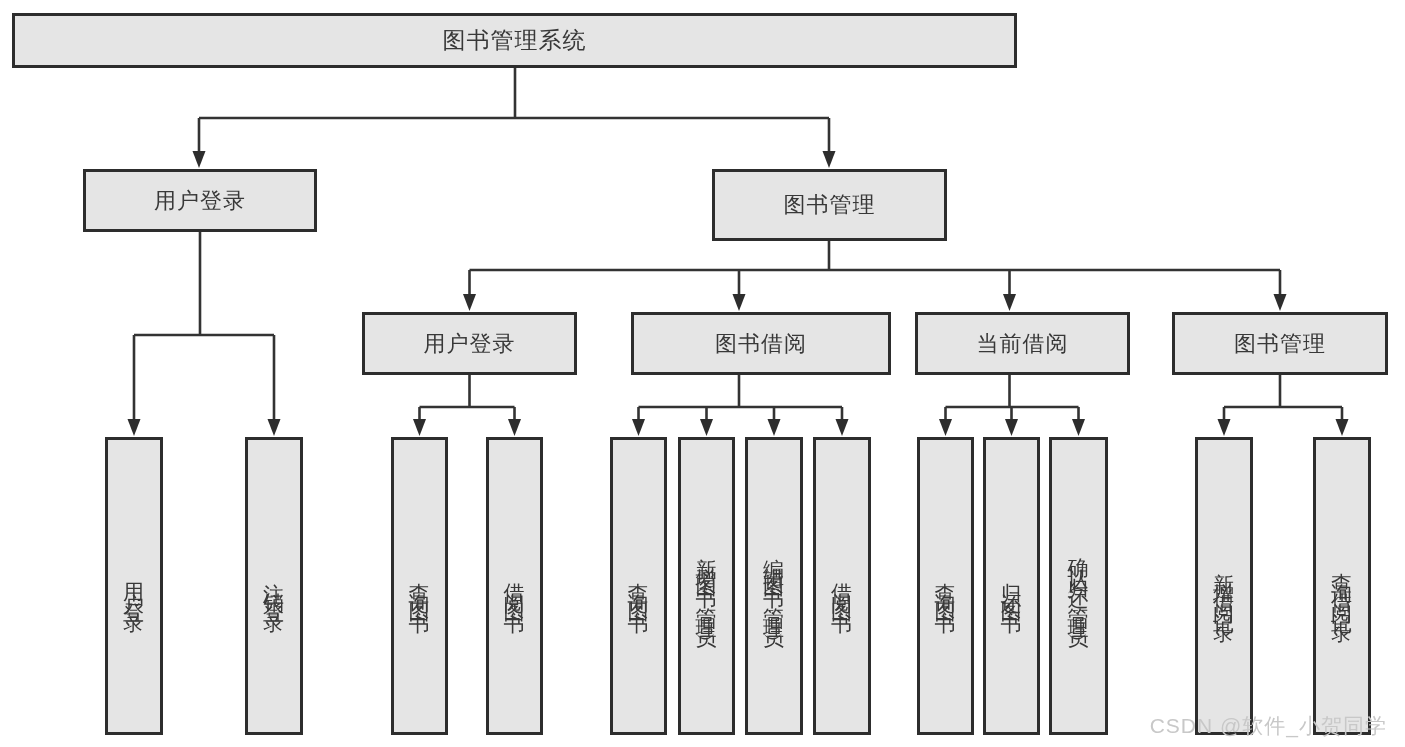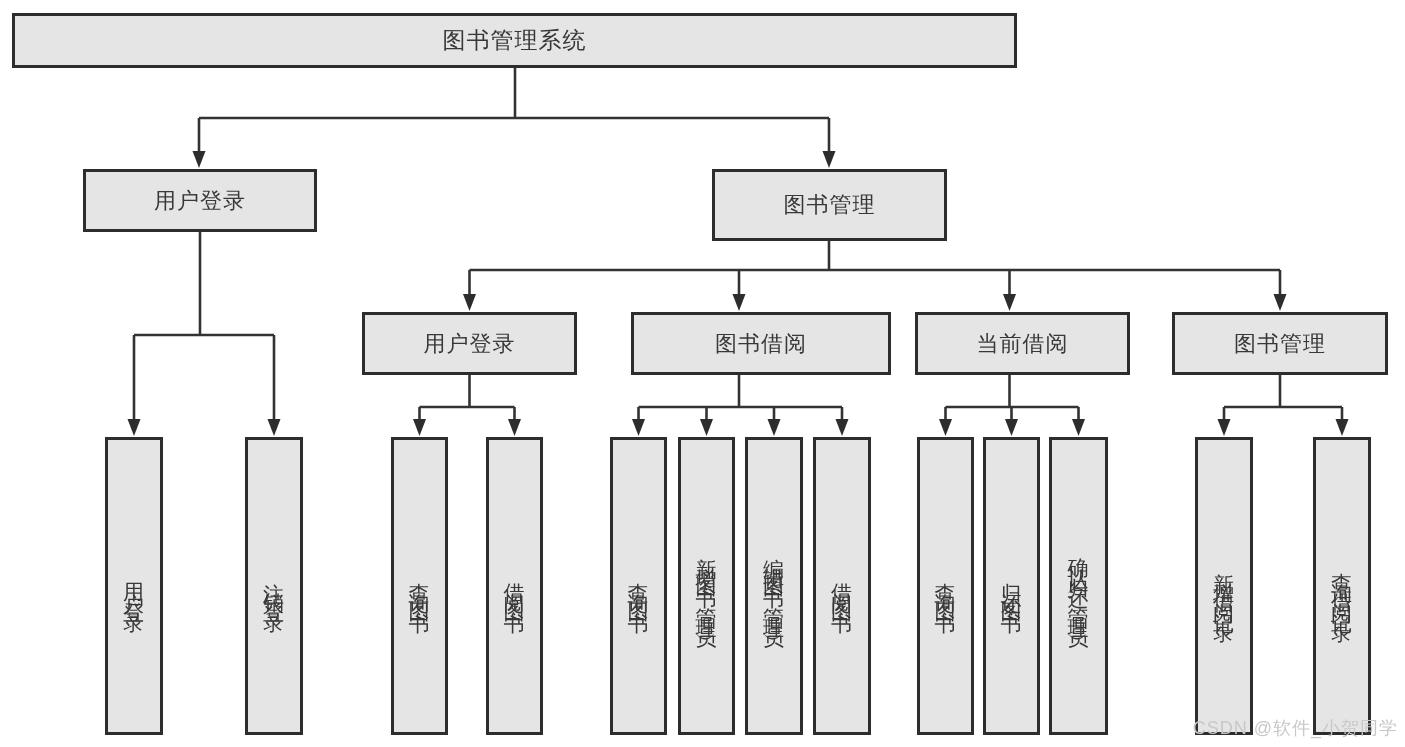--- a/index.html
+++ b/index.html
@@ -34,23 +34,23 @@
   .vtext {
     writing-mode: vertical-rl;
     text-orientation: mixed;
     font-size: 21px;
     letter-spacing: 10px;
     line-height: 1;
     white-space: nowrap;
   }
   .watermark {
     position: absolute;
-    right: 7px;
+    right: 18px;
     bottom: 7px;
-    font-size: 18px;
+    font-size: 21px;
     color: #c8c8c8;
     letter-spacing: 1px;
     z-index: 5;
     pointer-events: none;
   }
 </style>
 </head>
 <body>
 
 <div class="canvas">

